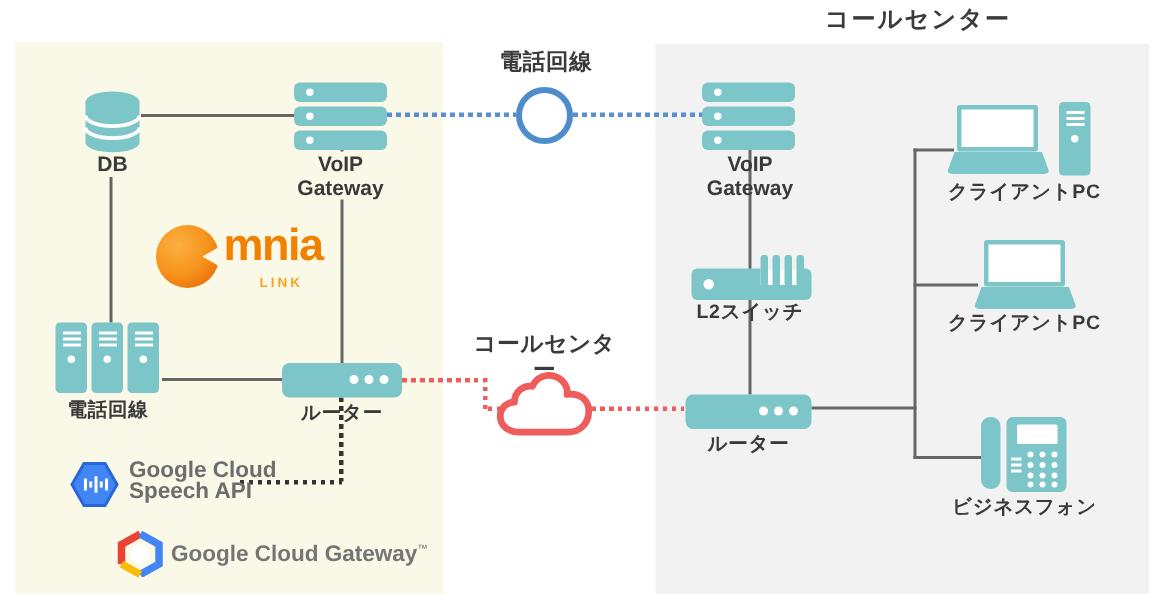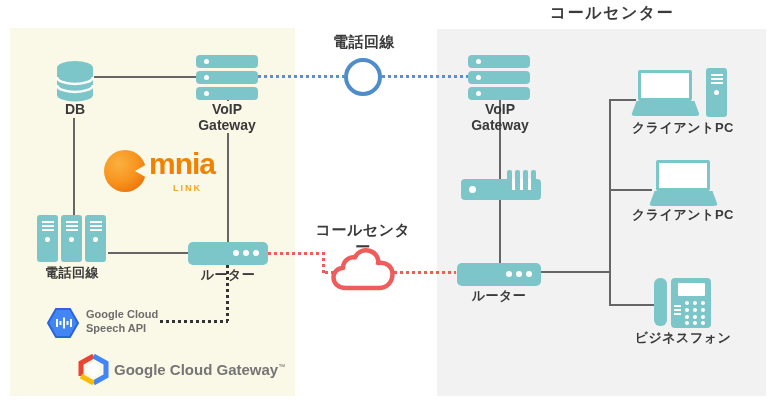--- a/index.html
+++ b/index.html
@@ -142,21 +142,21 @@
   <div class="node" style="left:46px;top:306px;">
     <svg width="34" height="34" viewBox="0 0 34 34">
       <polygon points="2,17 10,3 24,3 32,17 24,31 10,31" fill="#4285f4" stroke="#2a66d9" stroke-width="2"></polygon>
       <rect x="10" y="13" width="2" height="8" fill="#fff"></rect>
       <rect x="13.5" y="15" width="2" height="4" fill="#fff"></rect>
       <rect x="17" y="11.5" width="2" height="11" fill="#fff"></rect>
       <rect x="20.5" y="15" width="2" height="4" fill="#fff"></rect>
       <rect x="24" y="13" width="2" height="8" fill="#fff"></rect>
     </svg>
   </div>
-  <div style="position:absolute;z-index:3;left:86px;top:307px;font-size:11px;font-weight:700;color:#6d6d6d;line-height:14px;">
+  <div style="position:absolute;z-index:3;left:86px;top:307px;font-size:15px;font-weight:700;color:#6d6d6d;line-height:14px;">
     <span>Google Cloud</span><br>
     <span>Speech API</span>
   </div>
 
   <div class="node" style="left:78px;top:354px;">
     <svg width="31" height="31" viewBox="0 0 31 31">
       <polyline points="15.5,2 3,9 3,22" fill="none" stroke="#ea4335" stroke-width="5"></polyline>
       <polyline points="15.5,2 28,9 28,22 15.5,29" fill="none" stroke="#4285f4" stroke-width="5"></polyline>
       <polyline points="15.5,29 3,22" fill="none" stroke="#fbbc05" stroke-width="5"></polyline>
       <polygon points="15.5,8.5 21.5,12 21.5,19 15.5,22.5 9.5,19 9.5,12" fill="#ffffff"></polygon>
@@ -195,20 +195,21 @@
   <div class="node" style="left:461px;top:179px;">
     <div class="teal" style="position:relative;width:80px;height:21px;border-radius:4px;">
       <span style="position:absolute;left:8px;top:7px;width:7px;height:7px;border-radius:50%;background:#fff;"></span>
       <span style="position:absolute;left:46px;top:0;width:29px;height:11px;background:#fff;"></span>
       <span class="teal" style="position:absolute;left:46px;top:-9px;width:5px;height:21px;border-radius:2px;"></span>
       <span class="teal" style="position:absolute;left:54px;top:-9px;width:5px;height:21px;border-radius:2px;"></span>
       <span class="teal" style="position:absolute;left:62px;top:-9px;width:5px;height:21px;border-radius:2px;"></span>
       <span class="teal" style="position:absolute;left:70px;top:-9px;width:5px;height:21px;border-radius:2px;"></span>
     </div>
   </div>
+  <div class="lbl" style="left:455px;top:201px;width:90px;">L2スイッチ</div>
 
   <div class="router" style="left:457px;top:263px;width:84px;">
     <div class="dots">
         <i></i>
         <i></i>
         <i></i>
       </div>
   </div>
   <div class="lbl" style="left:457px;top:289px;width:84px;">ルーター</div>
 

